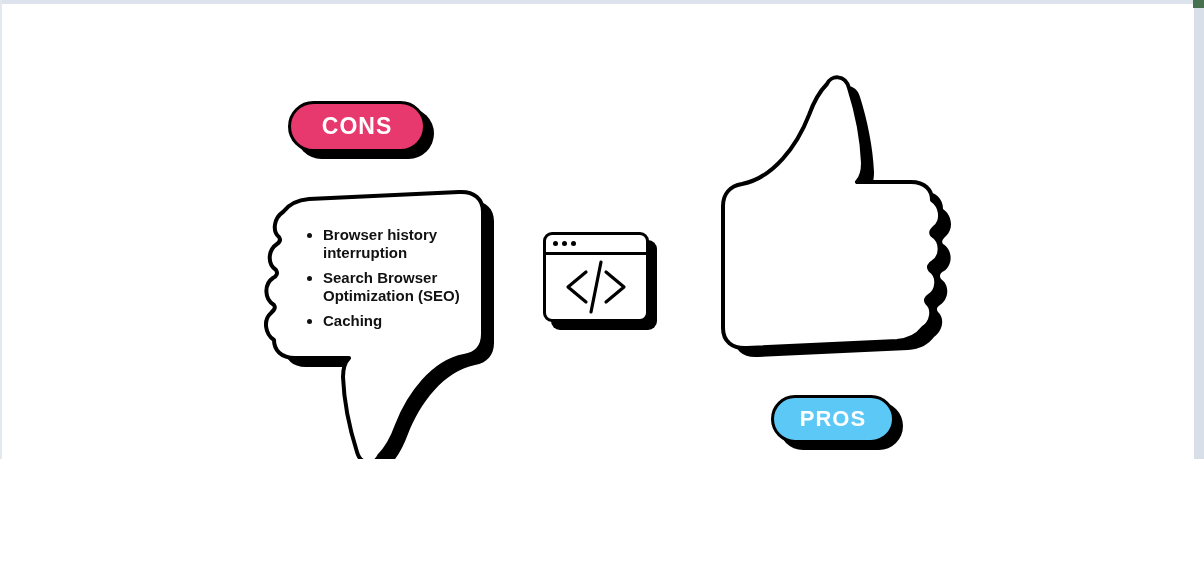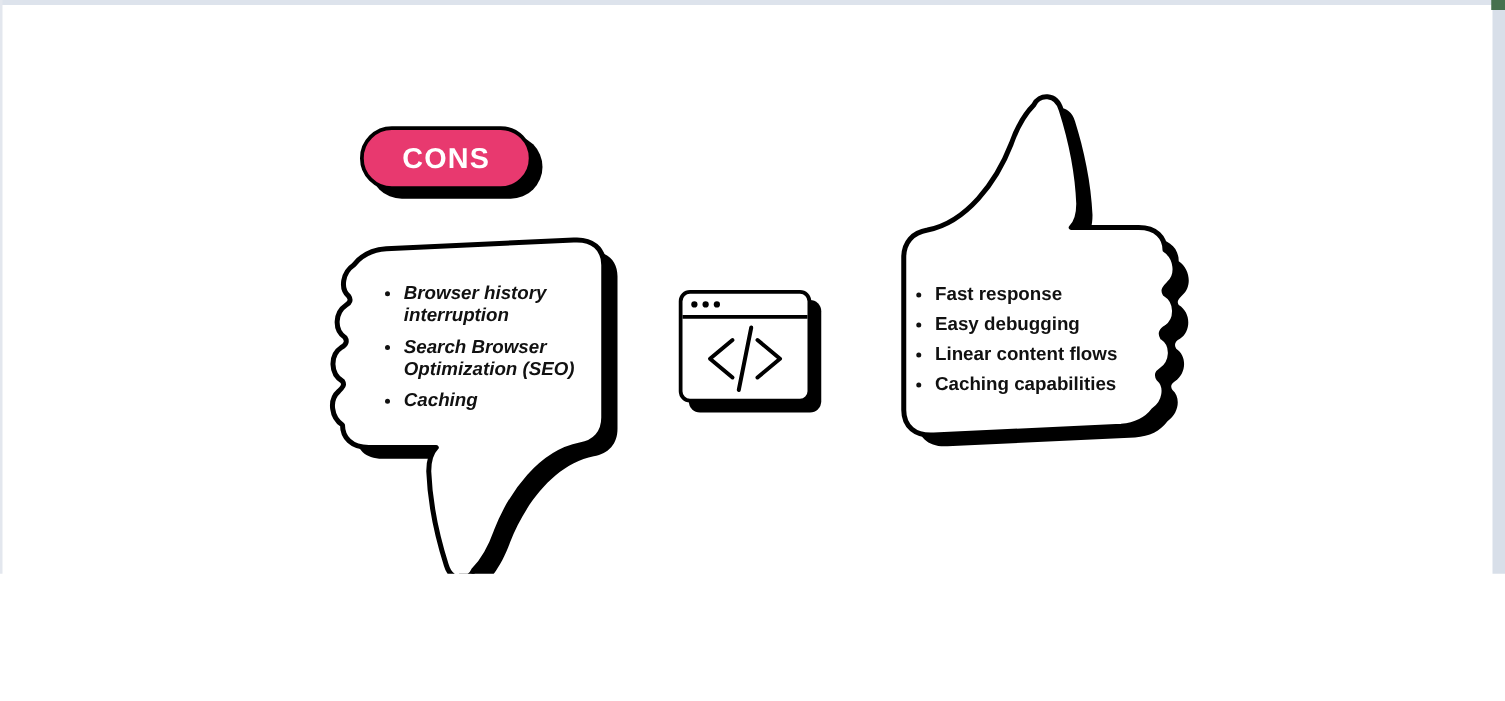--- a/index.html
+++ b/index.html
@@ -45,21 +45,21 @@
   .bullets {
     position: absolute;
     list-style: disc;
     padding-left: 15px;
     color: #111;
     font-weight: 700;
     font-size: 15px;
     line-height: 18px;
   }
   .bullets li { margin-bottom: 7px; }
-  .bullets-cons { left: 308px; top: 226px; width: 168px; font-style: italic; }
+  .bullets-cons { left: 308px; top: 226px; width: 168px; }
   .bullets-pros { left: 733px; top: 227px; width: 195px; }
   .bullets-pros li { margin-bottom: 6px; white-space: nowrap; }
 
   
   .code-window {
     position: absolute;
     left: 543px; top: 232px;
     width: 106px; height: 90px;
     background: #fff;
     border: 3px solid #000;
@@ -115,27 +115,24 @@
     </div>
   </div>
 
   <svg class="thumb-svg thumb-up" viewBox="0 0 250 300">
     <g transform="translate(11,9)">
       <path fill="#000" d="M 128 14 C 132 5 146 4 150 18 C 157 40 163 68 164 93 C 164 102 162 108 158 112 L 212 112 C 226 112 233 120 233 130 C 242 136 244 150 236 157 C 233 160 231 162 233 165 C 243 171 243 186 234 192 C 230 194 229 197 231 200 C 240 206 239 220 230 226 C 227 228 226 230 228 233 C 235 239 233 252 224 258 C 218 266 210 270 198 271 L 48 278 C 33 279 24 271 24 258 L 24 136 C 24 124 31 116 43 114 C 74 108 98 76 110 45 C 115 31 122 20 128 14 Z"></path>
     </g>
     <path fill="#fff" stroke="#000" stroke-width="4" stroke-linejoin="round" d="M 128 14 C 132 5 146 4 150 18 C 157 40 163 68 164 93 C 164 102 162 108 158 112 L 212 112 C 226 112 233 120 233 130 C 242 136 244 150 236 157 C 233 160 231 162 233 165 C 243 171 243 186 234 192 C 230 194 229 197 231 200 C 240 206 239 220 230 226 C 227 228 226 230 228 233 C 235 239 233 252 224 258 C 218 266 210 270 198 271 L 48 278 C 33 279 24 271 24 258 L 24 136 C 24 124 31 116 43 114 C 74 108 98 76 110 45 C 115 31 122 20 128 14 Z"></path>
   </svg>
 
-  <ul class="bullets bullets-pros">
-      <li>Fast response</li>
-      <li>Easy debugging</li>
-      <li>Linear content flows</li>
-      <li>Caching capabilities</li>
-    </ul>
 
+  <div class="badge badge-pros" style="background-color: rgb(92, 200, 246);">
+    <span>PROS</span>
+  </div>
 
   <div class="strip-top"></div>
   <div class="strip-left"></div>
   <div class="scroll-right" style="background-color: rgb(216, 223, 233);"></div>
   <div class="scroll-bottom" style="background-color: rgb(216, 223, 233);"></div>
   <div class="corner-tr" style="background-color: rgb(71, 113, 78);"></div>
   <div class="corner-bl" style="background-color: rgb(71, 113, 78);"></div>
 
 </div>
 

